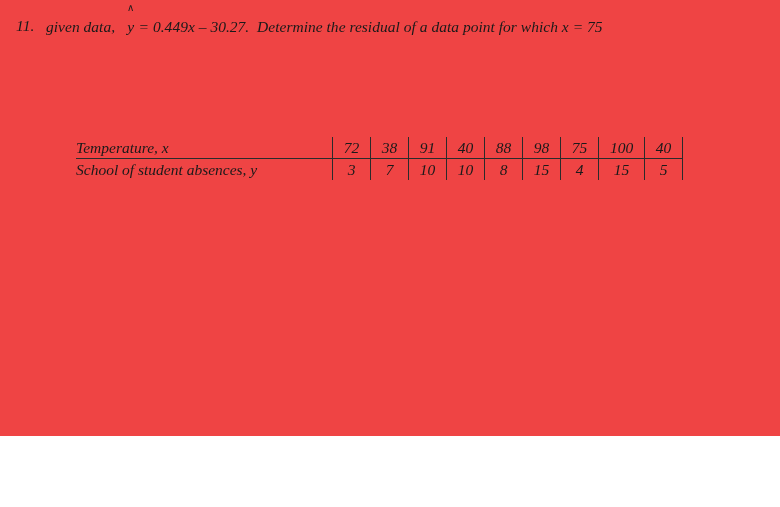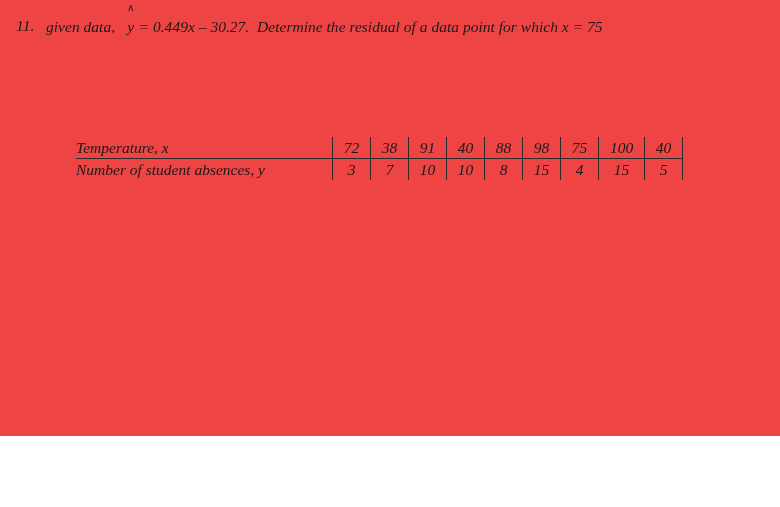--- a/index.html
+++ b/index.html
@@ -166,21 +166,21 @@
           <td class="cell">91</td>
           <td class="cell">40</td>
           <td class="cell">88</td>
           <td class="cell">98</td>
           <td class="cell">75</td>
           <td class="cell cell-wide">100</td>
           <td class="cell">40</td>
           <td class="edge"></td>
         </tr>
         <tr class="row-y">
-          <td class="row-label">Number of student absences, y</td>
+          <td class="row-label">School of student absences, y</td>
           <td class="cell">3</td>
           <td class="cell">7</td>
           <td class="cell">10</td>
           <td class="cell">10</td>
           <td class="cell">8</td>
           <td class="cell">15</td>
           <td class="cell">4</td>
           <td class="cell cell-wide">15</td>
           <td class="cell">5</td>
           <td class="edge"></td>

